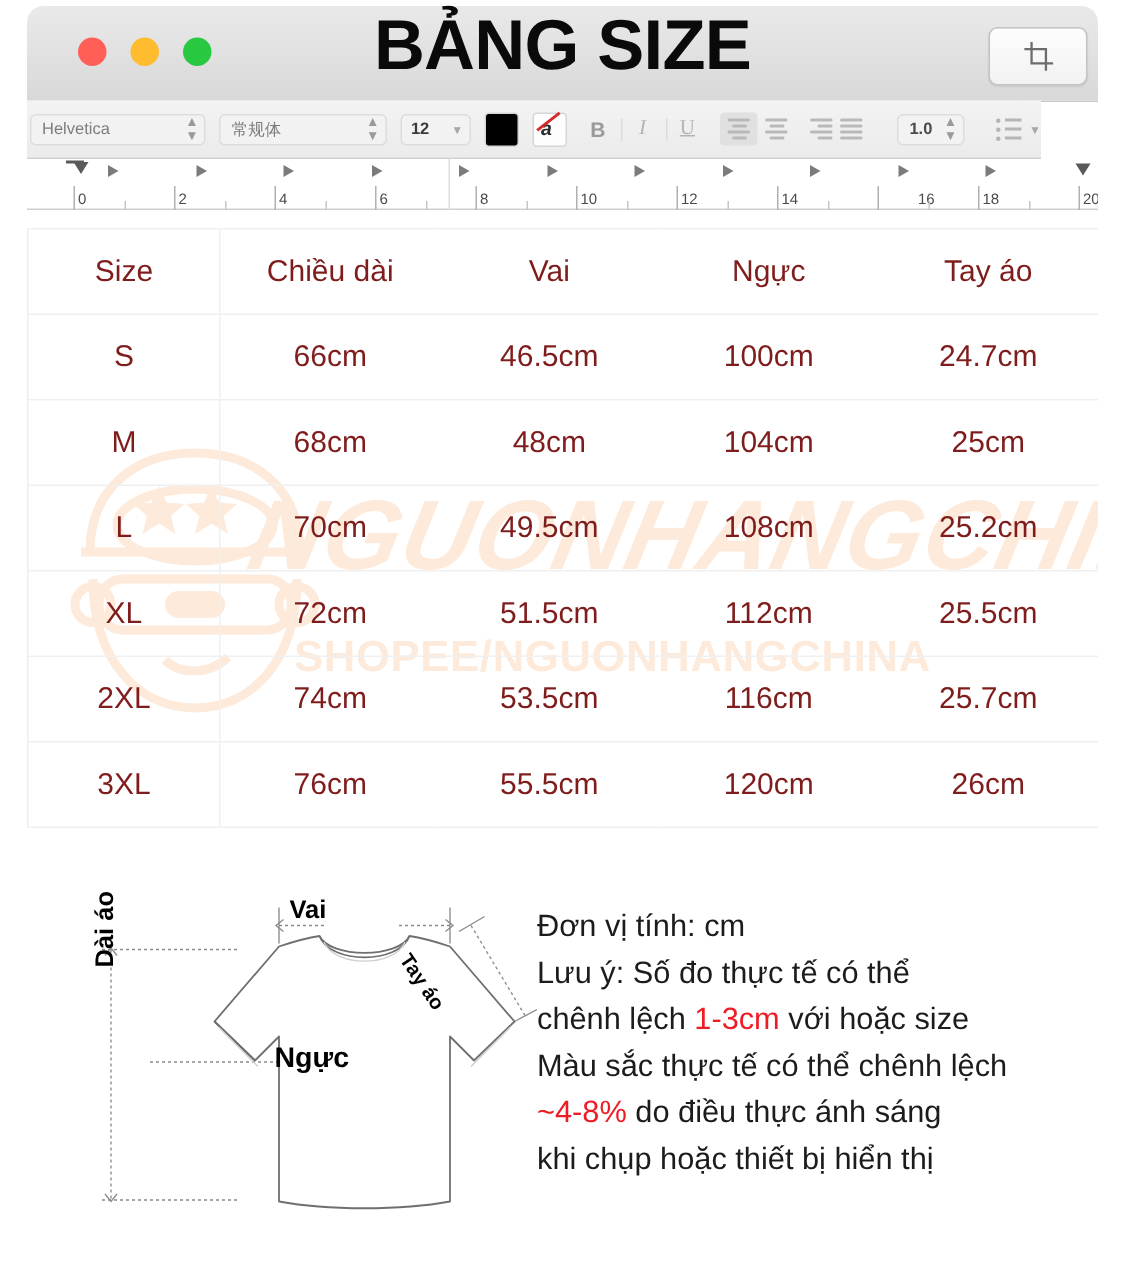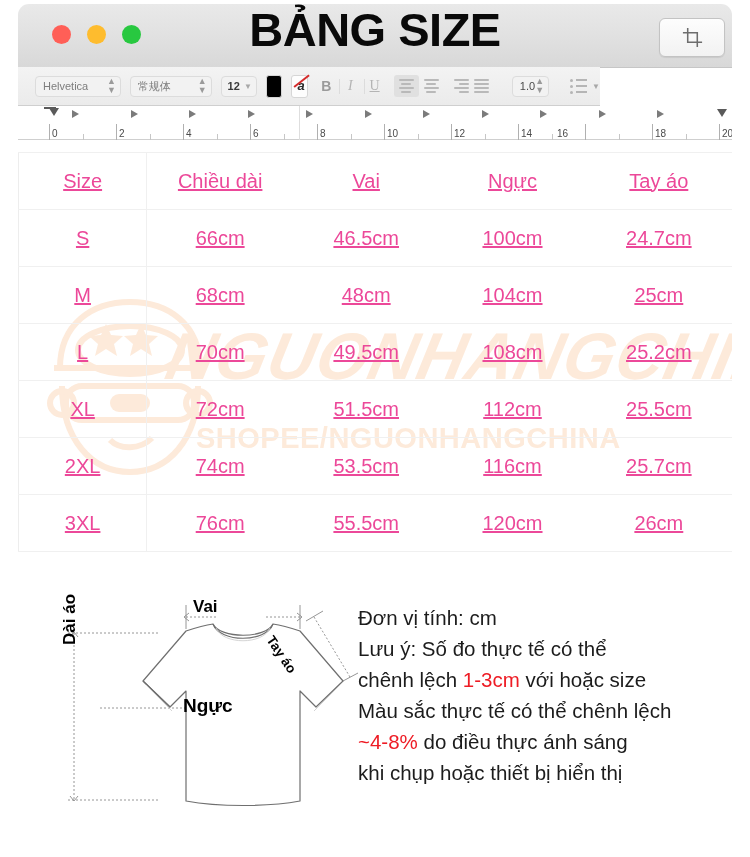--- a/index.html
+++ b/index.html
@@ -71,44 +71,44 @@
     border: 1px solid #c3c3c3;
     border-radius: 6px;
     box-shadow: 0 1px 1px rgba(0,0,0,0.08);
     display: flex; align-items: center; justify-content: center;
   }
 
   
   .toolbar {
     position: absolute;
     left: 18px; top: 67px;
-    width: 582px; height: 39px;
+    width: 676px; height: 39px;
     background: linear-gradient(to bottom,#f3f3f3,#ebebeb);
     border-bottom: 1px solid #cfcfcf;
     display: flex; align-items: center;
-    padding-left: 17px;
+    padding-left: 2px;
     box-sizing: border-box;
   }
   .combo {
     height: 21px;
     background: #f2f2f2;
     border: 1px solid #dcdcdc;
     border-radius: 4px;
     display: flex; align-items: center;
     justify-content: space-between;
     padding: 0 4px 0 7px;
     box-sizing: border-box;
     font-size: 11px;
     color: #7d7d7d;
     margin-right: 9px;
   }
   .combo.font   { width: 118px; }
   .combo.style  { width: 112px; }
   .combo.size   { width: 47px; padding-left:6px; color:#3a3a3a; font-weight:bold;}
-  .combo.spacing{ width: 45px; color:#4a4a4a; font-weight:normal; margin-left:18px;}
+  .combo.spacing{ width: 45px; color:#4a4a4a; font-weight:bold; margin-left:18px;}
   .stepper { font-size: 9px; color:#9a9a9a; line-height:9px; }
   .caret   { font-size: 8px; color:#a8a8a8; }
 
   .swatch-black {
     width: 21px; height: 21px; background: #000;
     border: 1px solid #d6d6d6; border-radius: 3px;
     margin-right: 9px;
   }
   .swatch-noA {
     width: 21px; height: 21px; background: #fdfdfd;
@@ -260,26 +260,25 @@
     left:0px; top:12px;
     width:714px;
     border-collapse: collapse;
     table-layout: fixed;
   }
   .size-table td, .size-table th {
     border: 1px solid #f0f0f0;
     border-left: none; border-right: none;
     text-align:center;
     font-weight: normal;
-    color:#ec4899;
+    color:#7f1d1d;
     font-family:"Liberation Sans",sans-serif;
     font-size:20px;
     height:54px;
     position:relative;
-    text-decoration:underline;
   }
   .size-table tr td:first-child,
   .size-table tr th:first-child {
     border-right:1px solid #f0f0f0;
   }
   .size-table { border-left:1px solid #ededed; }
   .col-size { width: 128px; }
   .col-oth  { width: 146px; }
   .size-table thead th { font-size:20px; }
 
@@ -441,21 +440,21 @@
         <div class="rtick maj" style="left: 366px;"></div>
         <div class="rnum" style="left: 369px;">10</div>
         <div class="rtick min" style="left: 399.5px;"></div>
         <div class="rtick maj" style="left: 433px;"></div>
         <div class="rnum" style="left: 436px;">12</div>
         <div class="rtick min" style="left: 466.5px;"></div>
         <div class="rtick maj" style="left: 500px;"></div>
         <div class="rnum" style="left: 503px;">14</div>
         <div class="rtick min" style="left: 533.5px;"></div>
         <div class="rtick maj" style="left: 567px;"></div>
-        <div class="rnum" style="left: 539px;">16</div>
+        <div class="rnum" style="left: 594px;">16</div>
         <div class="rtick min" style="left: 600.5px;"></div>
         <div class="rtick maj" style="left: 634px;"></div>
         <div class="rnum" style="left: 637px;">18</div>
         <div class="rtick min" style="left: 667.5px;"></div>
         <div class="rtick maj" style="left: 701px;"></div>
         <div class="rnum" style="left: 704px;">20</div>
       </div>
     <div id="ruler-tabs">
         <div class="tabmark" style="left: 54px;"></div>
         <div class="tabmark" style="left: 112.5px;"></div>

